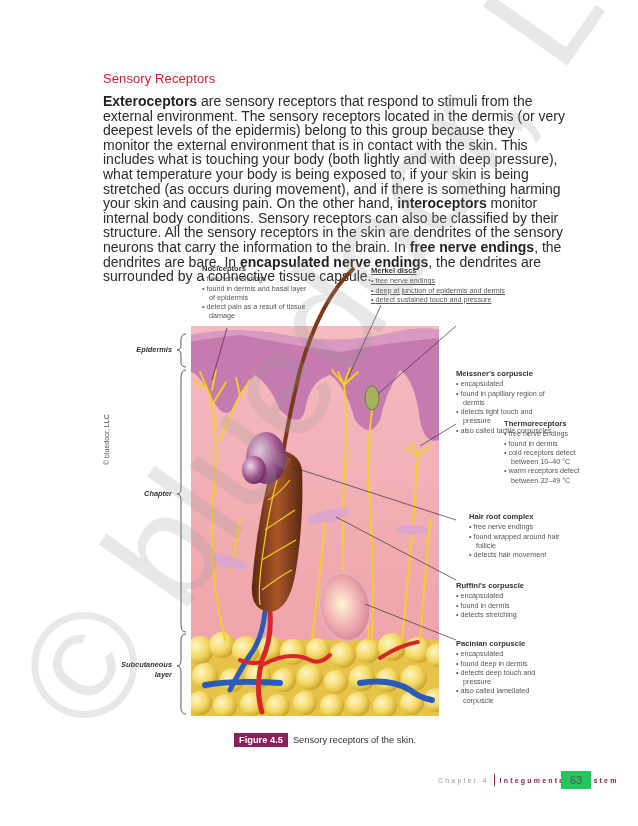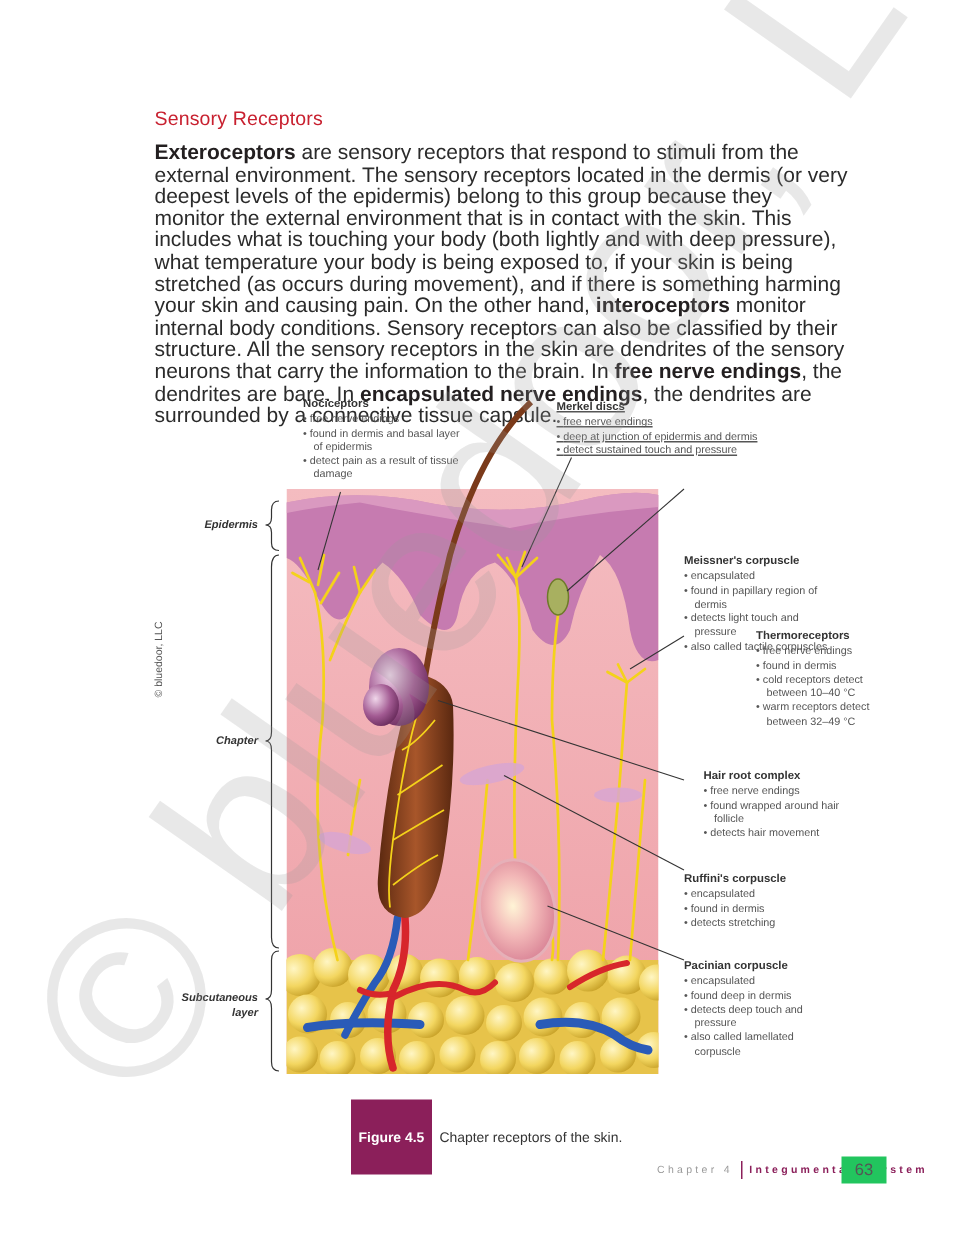--- a/index.html
+++ b/index.html
@@ -13,21 +13,21 @@
   .figure { position: absolute; left: 0; top: 0; width: 638px; height: 826px; }
   .label { position: absolute; font-size: 7.2px; line-height: 9.3px; color: #555; }
   .label .ttl { font-weight: bold; color: #333; font-size: 7.6px; display: block; margin-bottom: 1px; }
   .label ul { list-style: none; }
   .label li { padding-left: 7px; text-indent: -7px; }
   .label li::before { content: "• "; }
 
   .layer-label { position: absolute; font-size: 7.4px; font-weight: bold; color: #333; text-align: right; line-height: 9.5px; font-style: italic; }
 
   .caption { position: absolute; left: 234px; top: 733px; display: flex; align-items: center; gap: 5px; }
-  .fig-tag { background: #8b1f5a; color: #fff; font-weight: bold; font-size: 9.3px; padding: 20px 5px; }
+  .fig-tag { background: #8b1f5a; color: #fff; font-weight: bold; font-size: 9.3px; padding: 2px 5px; }
   .fig-text { font-size: 9.3px; color: #333; }
 
   .footer { position: absolute; left: 438px; top: 774px; display: flex; align-items: center; font-size: 7px; letter-spacing: 2.2px; }
   .footer .ch { color: #9a9a9a; }
   .footer .sep { width: 1px; height: 12px; background: #8b1f5a; margin: 0 5px; }
   .footer .sec { color: #8b1f5a; font-weight: bold; }
   .page-num { position: absolute; left: 539px; top: 771px; width: 30px; height: 18px; background: #22c55e; color: #555; font-size: 11px; display: flex; align-items: center; justify-content: center; margin-left: 22px; }
 
   .side-copy { position: absolute; left: 103px; top: 465px; transform-origin: left top; transform: rotate(-90deg); font-size: 7px; color: #555; white-space: nowrap; }
 
@@ -256,21 +256,21 @@
     <ul>
       <li>encapsulated</li>
       <li>found deep in dermis</li>
       <li>detects deep touch and pressure</li>
       <li>also called lamellated corpuscle</li>
     </ul>
   </div>
 
   <div class="caption">
     <span class="fig-tag">Figure 4.5</span>
-    <span class="fig-text">Chapter receptors of the skin.</span>
+    <span class="fig-text">Sensory receptors of the skin.</span>
   </div>
 </div>
 
 <div class="footer">
   <span class="ch">Chapter 4</span>
   <span class="sep"></span>
   <span class="sec">Integumentary System</span>
 </div>
 <div class="page-num">63</div>
 

